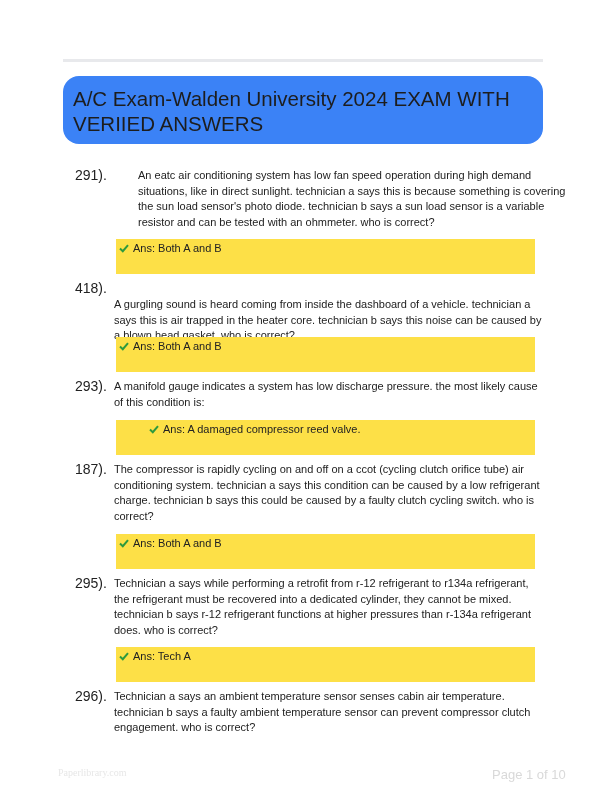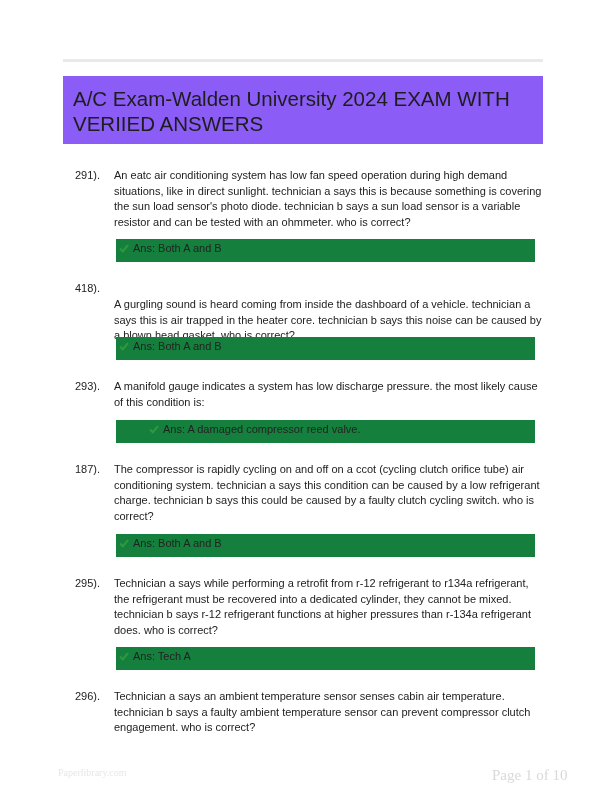--- a/index.html
+++ b/index.html
@@ -1,39 +1,39 @@
 <!DOCTYPE html>
 <html><head>
 <meta charset="utf-8">
 <style>
   html, body { margin: 0; padding: 0; background: #ffffff; }
   body { width: 606px; height: 800px; position: relative; overflow: hidden; font-family: "Liberation Sans", sans-serif; color: #222; }
   .top-rule { position: absolute; left: 63px; top: 59px; width: 480px; height: 3px; background: #e8e9ec; }
-  .title-box { position: absolute; left: 63px; top: 76px; width: 480px; height: 68px; background: #8b5cf6; box-sizing: border-box; padding: 10px 10px 0 10px; }
+  .title-box { position: absolute; left: 63px; top: 76px; width: 480px; height: 68px; background: #3b82f6; box-sizing: border-box; padding: 10px 10px 0 10px; border-radius: 16px; }
   .title { font-size: 20.5px; line-height: 25px; color: #1d1d1d; margin: 0; font-weight: normal; }
   .qa { position: absolute; left: 75px; width: 470px; }
-  .qnum { position: absolute; left: 0; top: 0; font-size: 11px; line-height: 15.5px; color: #222; }
+  .qnum { position: absolute; left: 0; top: 0; font-size: 14px; line-height: 15.5px; color: #222; }
   .qtext { position: absolute; left: 39px; width: 430px; font-size: 11px; line-height: 15.5px; color: #222; }
-  .ans { position: absolute; left: 41px; width: 419px; height: 23px; background: #15803d; font-size: 11px; line-height: 19px; color: #222; box-sizing: border-box; padding-left: 3px; }
+  .ans { position: absolute; left: 41px; width: 419px; height: 35px; background: #fde047; font-size: 11px; line-height: 19px; color: #222; box-sizing: border-box; padding-left: 3px; }
   .check { display: inline-block; width: 10px; height: 10px; vertical-align: -1px; margin-right: 4px; }
   .footer-left { position: absolute; left: 58px; top: 767px; font-size: 10px; color: #e7e7e7; font-family: "Liberation Serif", serif; }
-  .footer-right { position: absolute; left: 492px; top: 767px; font-size: 15px; color: #d9d9d9; font-family: Liberation Serif, serif; }
+  .footer-right { position: absolute; left: 492px; top: 767px; font-size: 13px; color: #d9d9d9; font-family: Liberation Sans, sans-serif; }
 </style>
 </head>
 <body>
 
 <div class="top-rule"></div>
 
 <div class="title-box">
   <h1 class="title">A/C Exam-Walden University 2024 EXAM WITH VERIIED ANSWERS</h1>
 </div>
 
 <div class="qa" style="top:168px;">
   <span class="qnum">291).</span>
-  <div class="qtext" style="top:0;">An eatc air conditioning system has low fan speed operation during high demand situations, like in direct sunlight. technician a says this is because something is covering the sun load sensor's photo diode. technician b says a sun load sensor is a variable resistor and can be tested with an ohmmeter. who is correct?</div>
+  <div class="qtext" style="top:0;margin-left:24px;">An eatc air conditioning system has low fan speed operation during high demand situations, like in direct sunlight. technician a says this is because something is covering the sun load sensor's photo diode. technician b says a sun load sensor is a variable resistor and can be tested with an ohmmeter. who is correct?</div>
   <div class="ans" style="top:71px;">
     <svg class="check" viewBox="0 0 10 10">
         <path d="M1 5.5 L3.8 8.2 L9 2.2" stroke="#2e9a3e" stroke-width="2" fill="none"></path>
       </svg><span>Ans: Both A and B</span>
   </div>
 </div>
 
 <div class="qa" style="top:281px;">
   <span class="qnum">418).</span>
   <div class="qtext" style="top:16px;">A gurgling sound is heard coming from inside the dashboard of a vehicle. technician a says this is air trapped in the heater core. technician b says this noise can be caused by a blown head gasket. who is correct?</div>

